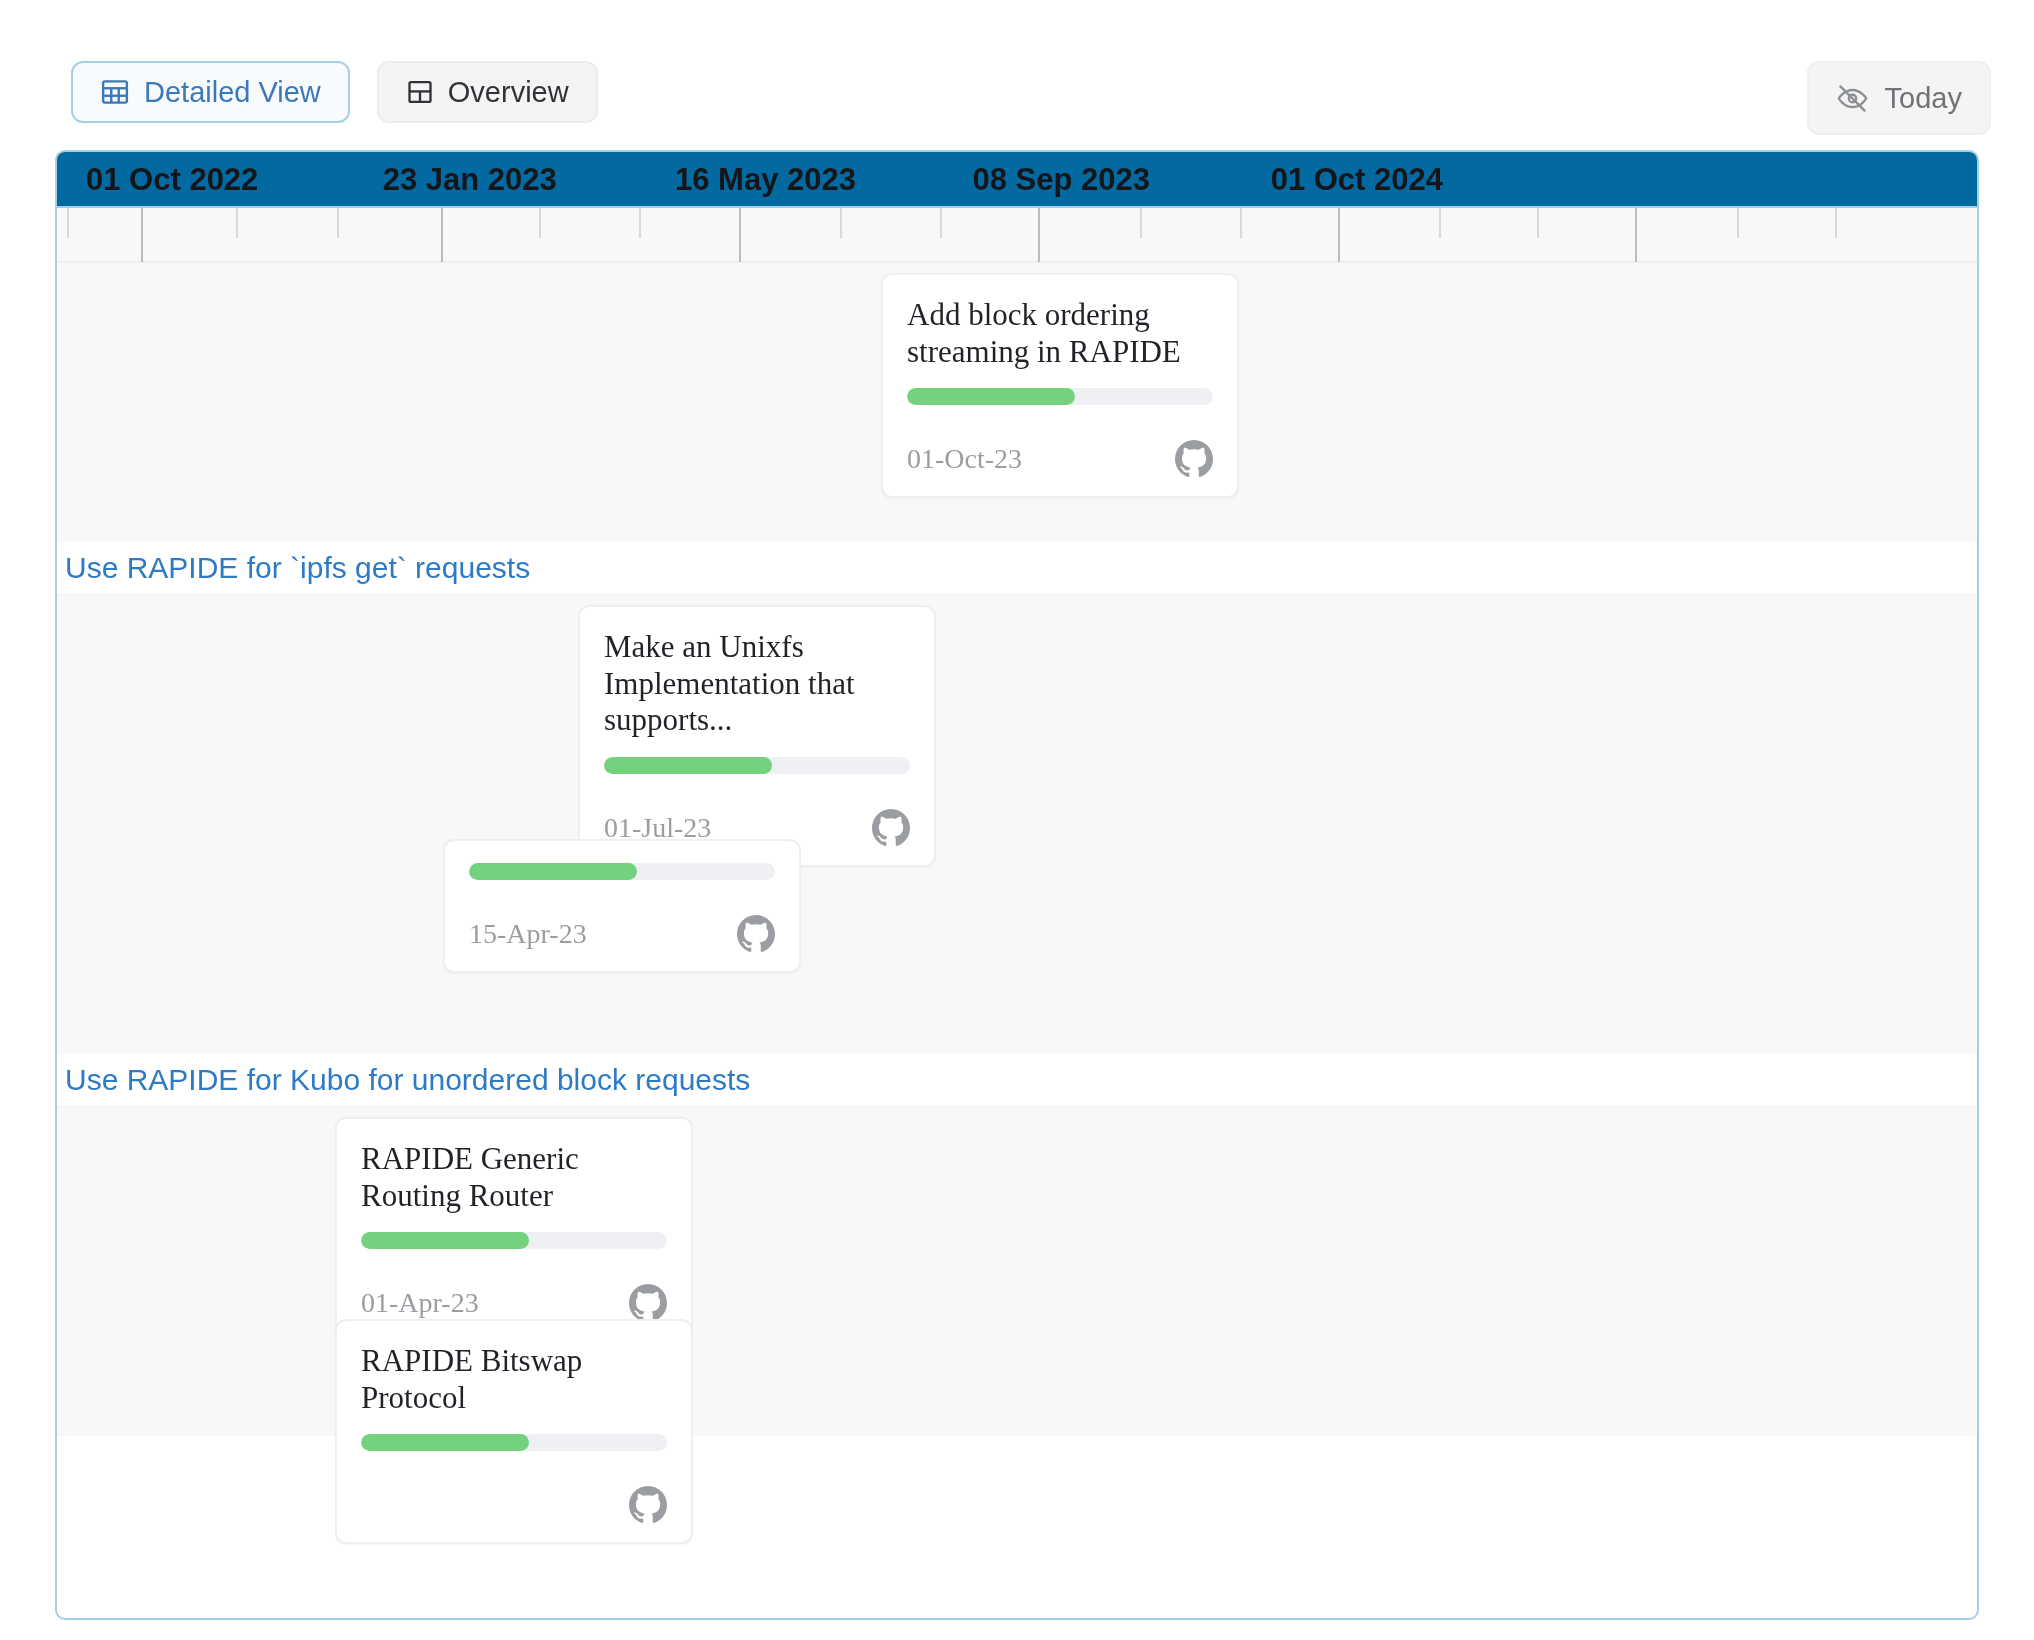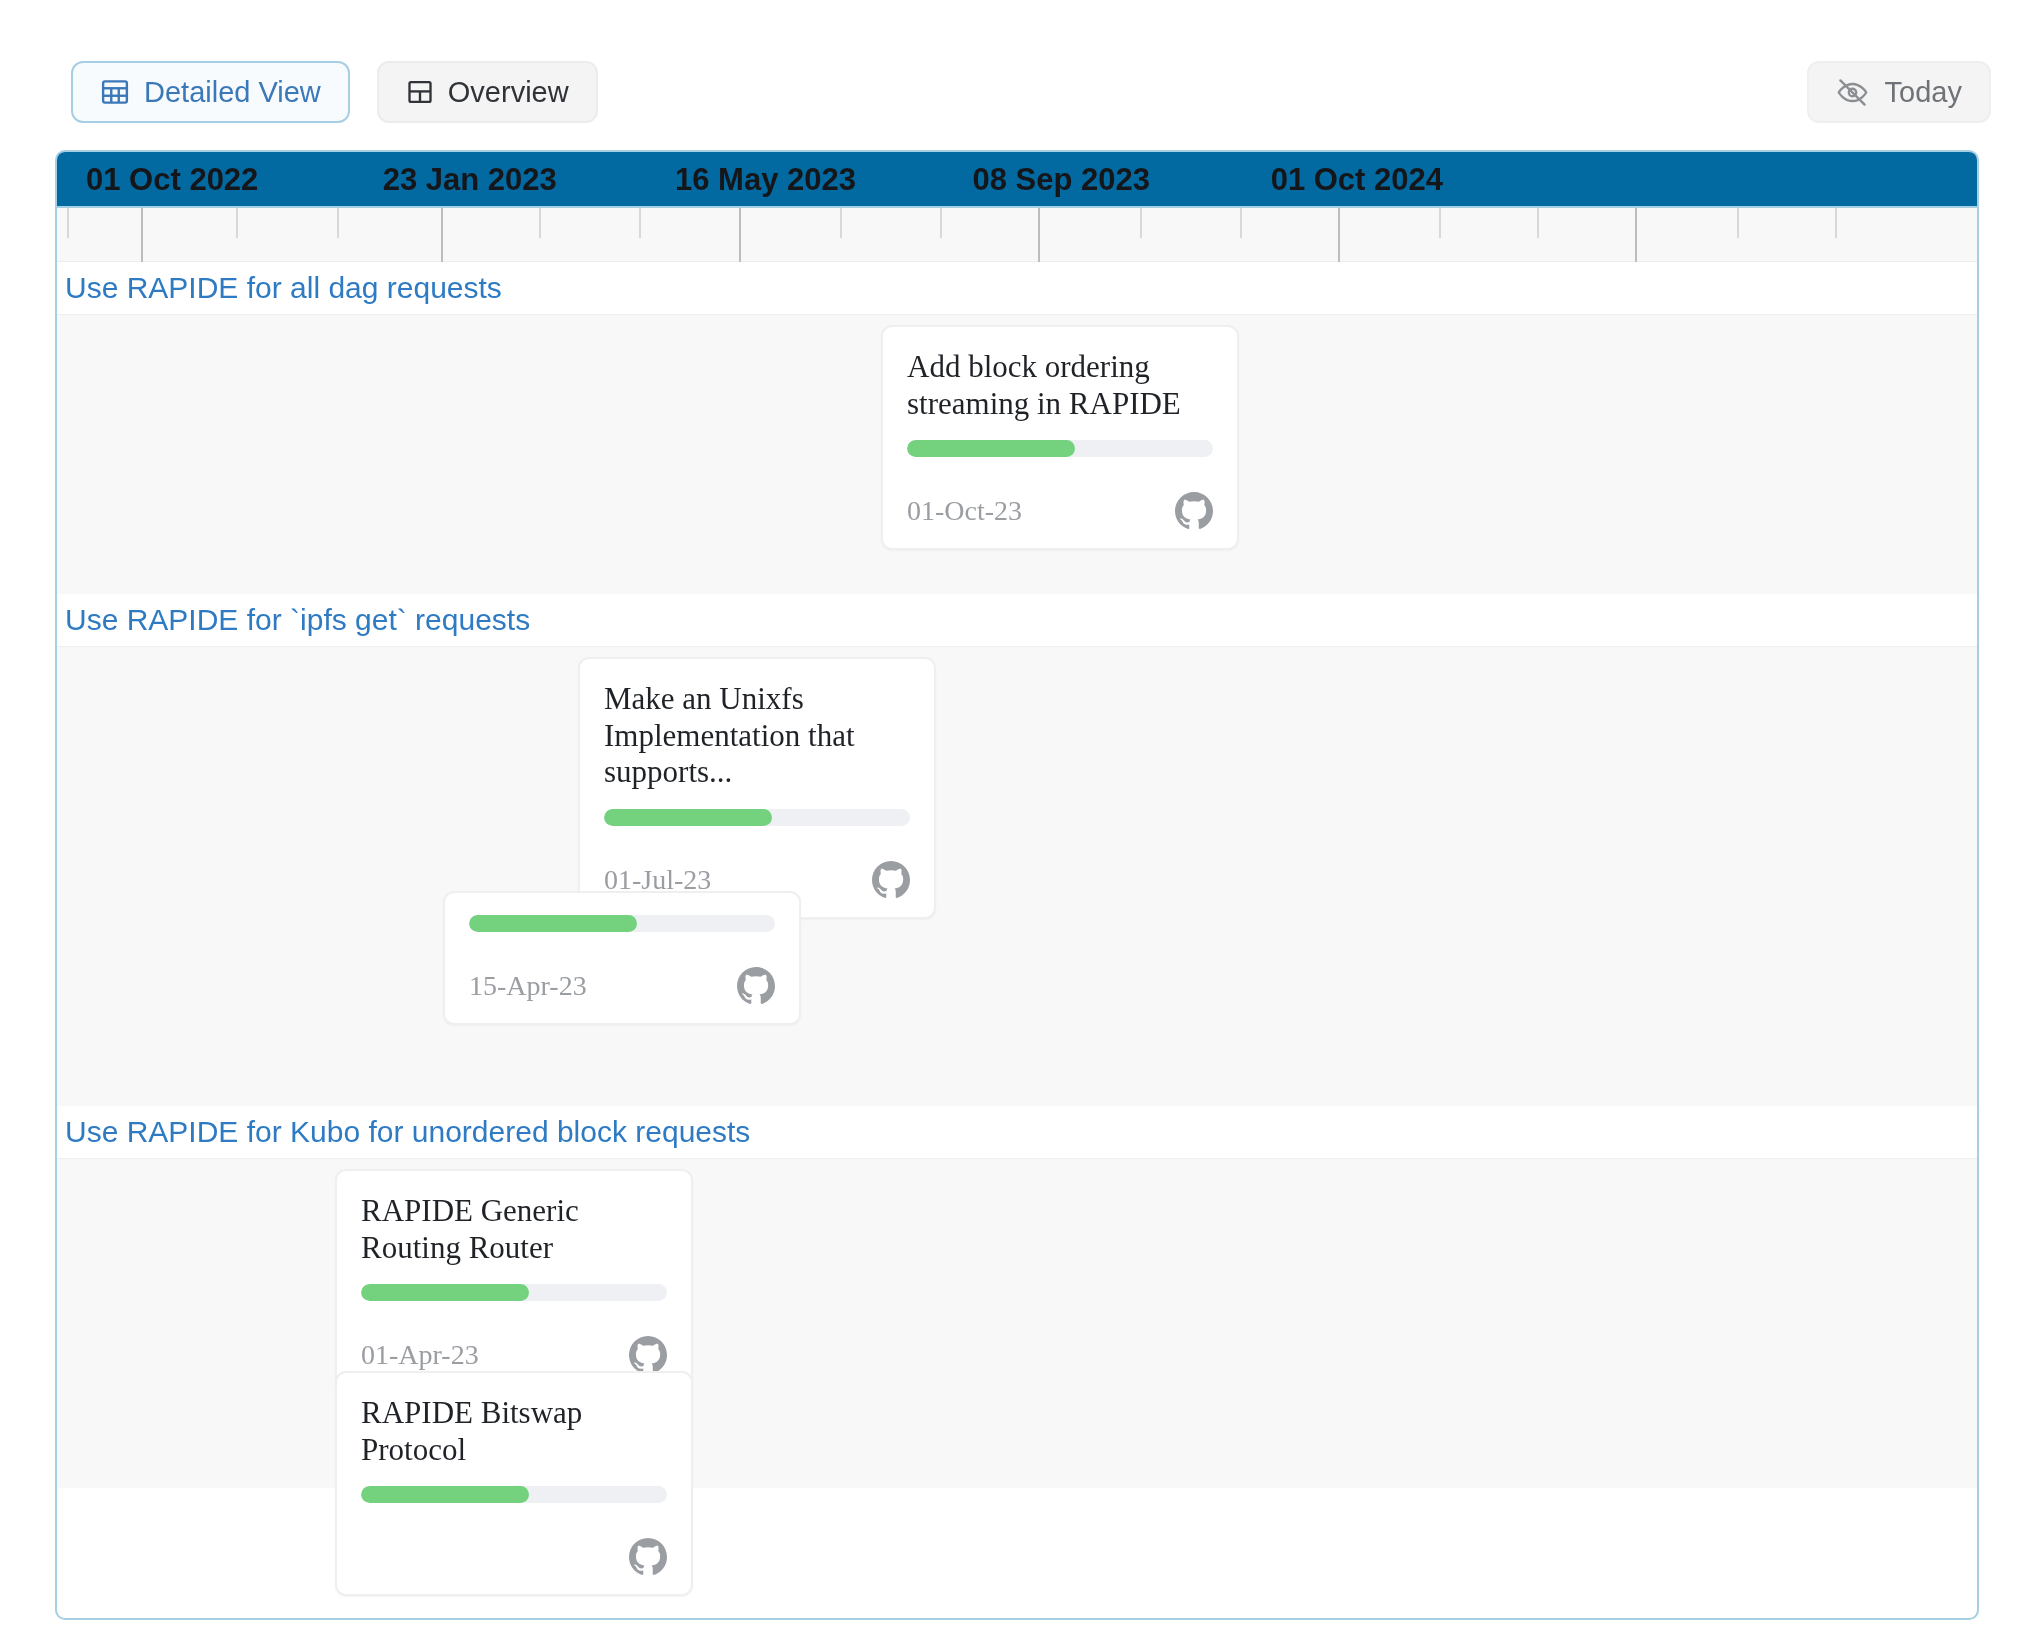--- a/index.html
+++ b/index.html
@@ -46,21 +46,21 @@
     background: #f4f4f4;
     border: 2px solid #ececec;
     color: #2f3237;
   }
 
   .today-btn {
     margin-left: auto;
     display: flex;
     align-items: center;
     gap: 16px;
-    height: 62px;
+    height: 74px;
     padding: 0 27px;
     border-radius: 12px;
     background: #f4f4f4;
     border: 2px solid #efefef;
     color: #6f7276;
     font-size: 29px;
     line-height: 1;
     cursor: pointer;
     white-space: nowrap;
   }
@@ -244,23 +244,20 @@
       <div class="tick minor" style="left: 40.8%;"></div>
       <div class="tick minor" style="left: 46%;"></div>
       <div class="tick minor" style="left: 56.4%;"></div>
       <div class="tick minor" style="left: 61.6%;"></div>
       <div class="tick minor" style="left: 72%;"></div>
       <div class="tick minor" style="left: 77.1%;"></div>
       <div class="tick minor" style="left: 87.5%;"></div>
       <div class="tick minor" style="left: 92.6%;"></div>
     </div>
   <div id="sections-root">
-      <div class="section-head">
-        <span class="section-head-label">Use RAPIDE for all dag requests</span>
-      </div>
       <div class="section-body" style="height: 280px;">
         <div class="card" style="left: 824px; top: 10px; width: 358px;">
           <div class="card-title">Add block ordering streaming in RAPIDE</div>
           <div class="progress">
             <div class="progress-fill" style="width: 55%;"></div>
           </div>
           <div class="card-foot">
             <span class="card-date">01-Oct-23</span>
             <span class="ico"><svg width="38" height="38" viewBox="0 0 16 16" fill="#9a9da1">
                 <path d="M8 0C3.58 0 0 3.58 0 8c0 3.54 2.29 6.53 5.47 7.59.4.07.55-.17.55-.38 0-.19-.01-.82-.01-1.49-2.01.37-2.53-.49-2.69-.94-.09-.23-.48-.94-.82-1.13-.28-.15-.68-.52-.01-.53.63-.01 1.08.58 1.23.82.72 1.21 1.87.87 2.33.66.07-.52.28-.87.51-1.07-1.78-.2-3.64-.89-3.64-3.95 0-.87.31-1.59.82-2.15-.08-.2-.36-1.02.08-2.12 0 0 .67-.21 2.2.82.64-.18 1.32-.27 2-.27.68 0 1.36.09 2 .27 1.53-1.04 2.2-.82 2.2-.82.44 1.1.16 1.92.08 2.12.51.56.82 1.27.82 2.15 0 3.07-1.87 3.75-3.65 3.95.29.25.54.73.54 1.48 0 1.07-.01 1.93-.01 2.2 0 .21.15.46.55.38A8.013 8.013 0 0016 8c0-4.42-3.58-8-8-8z"></path>

